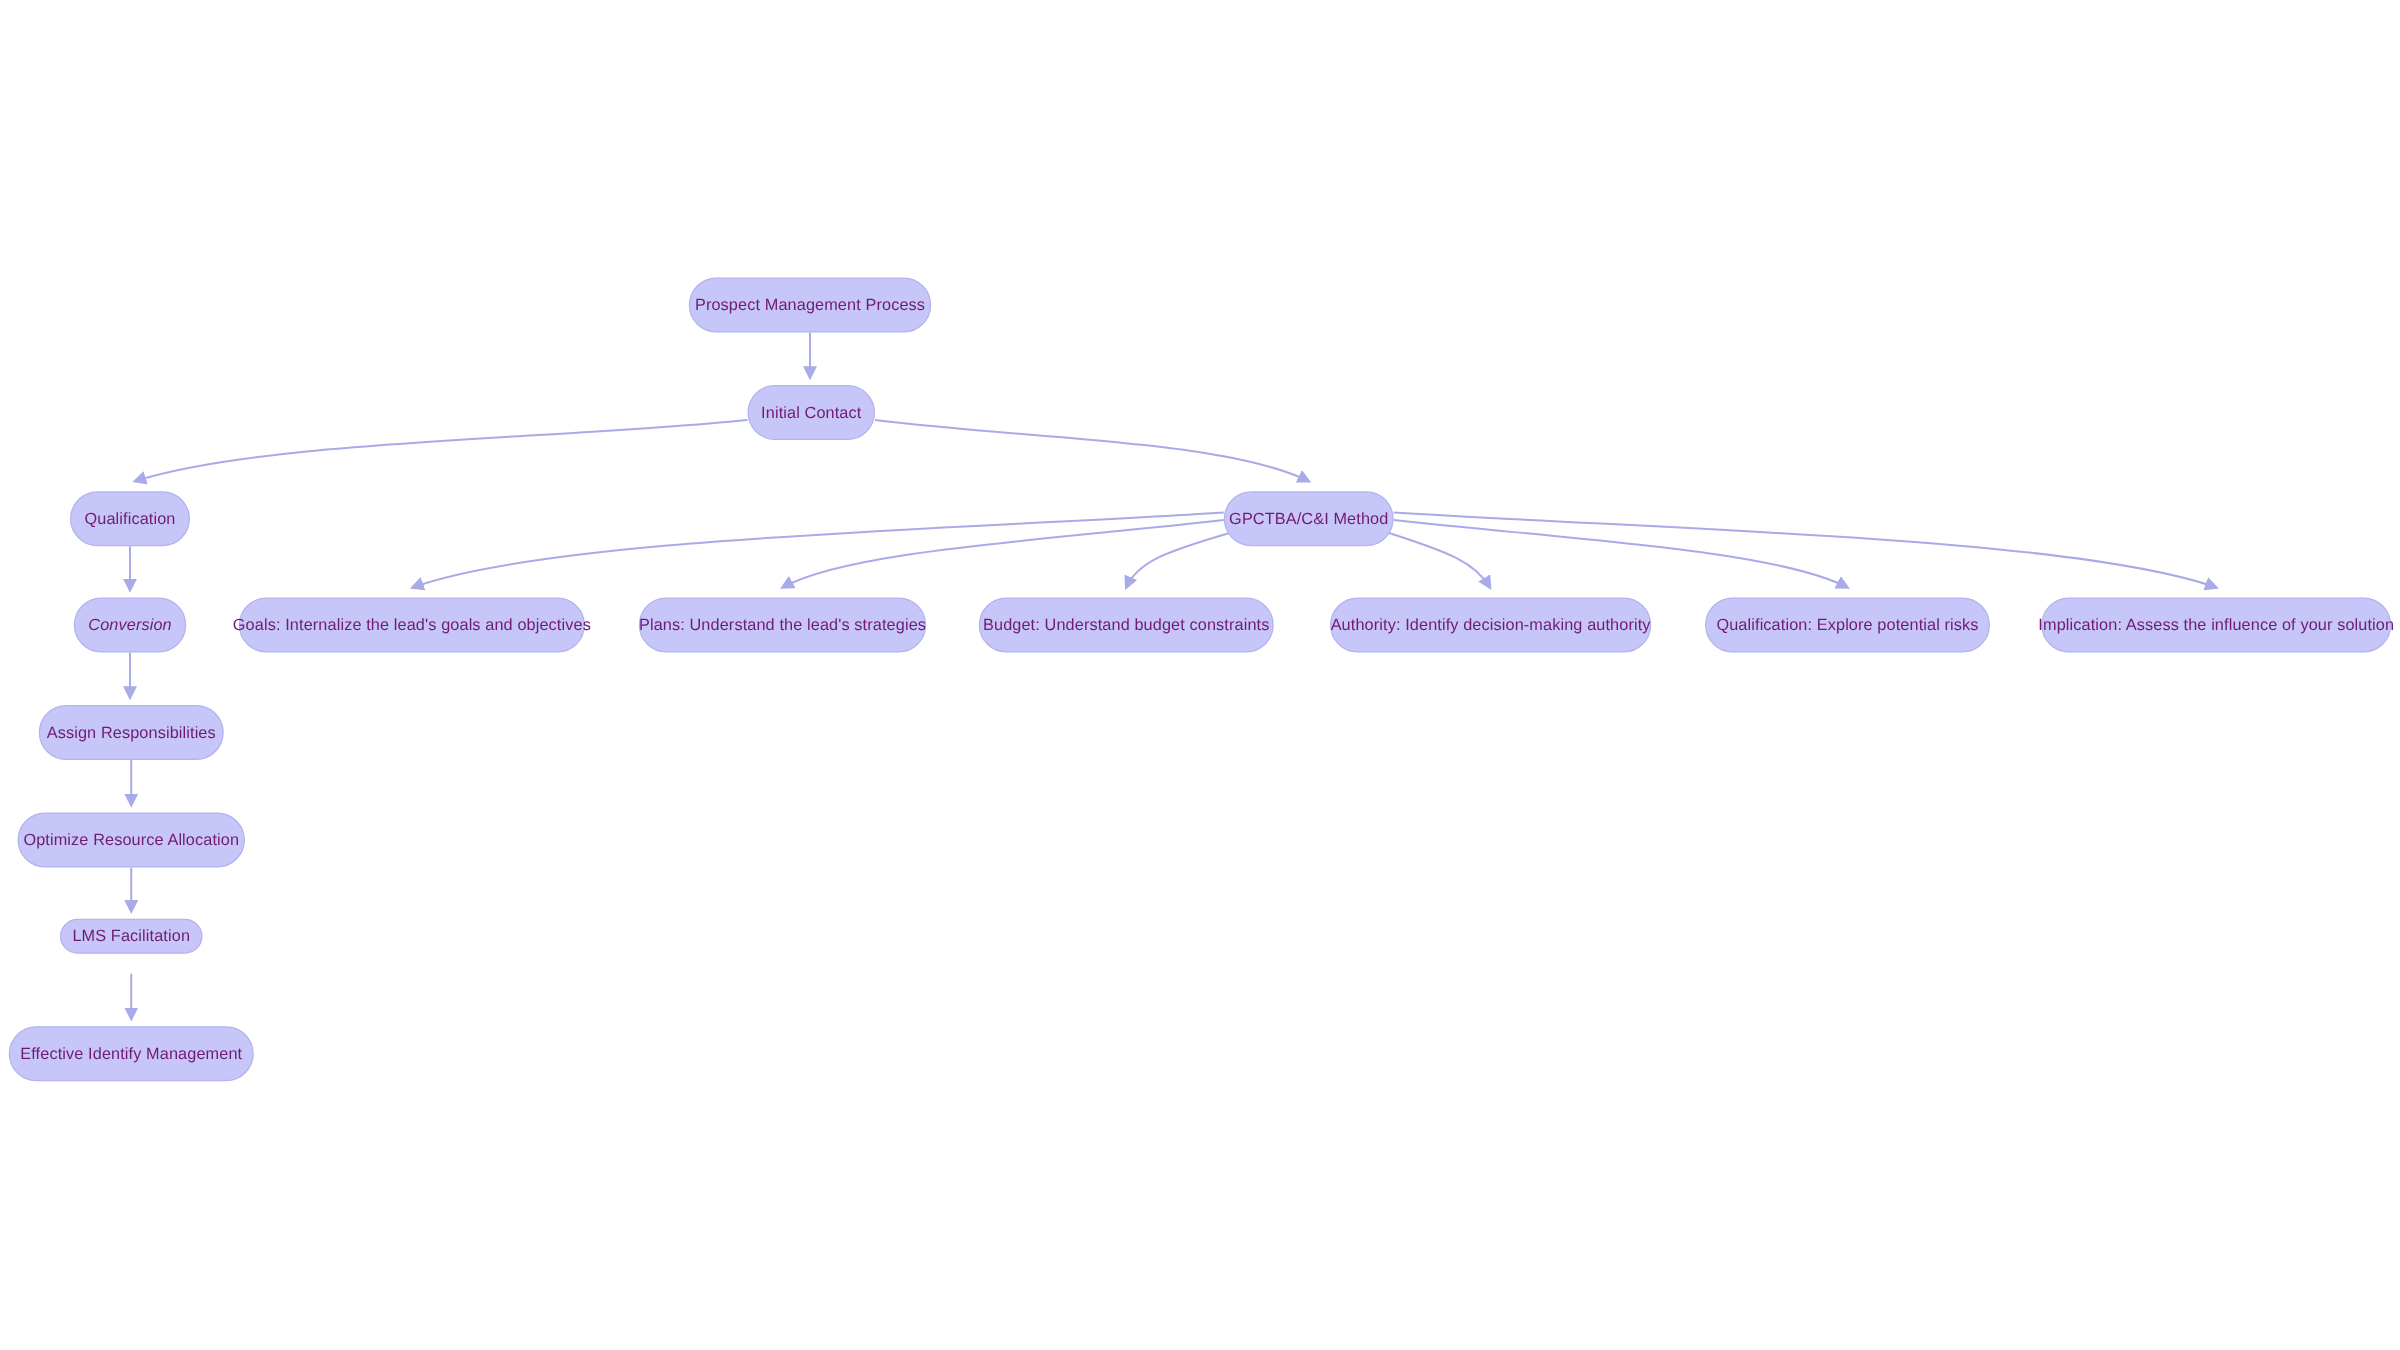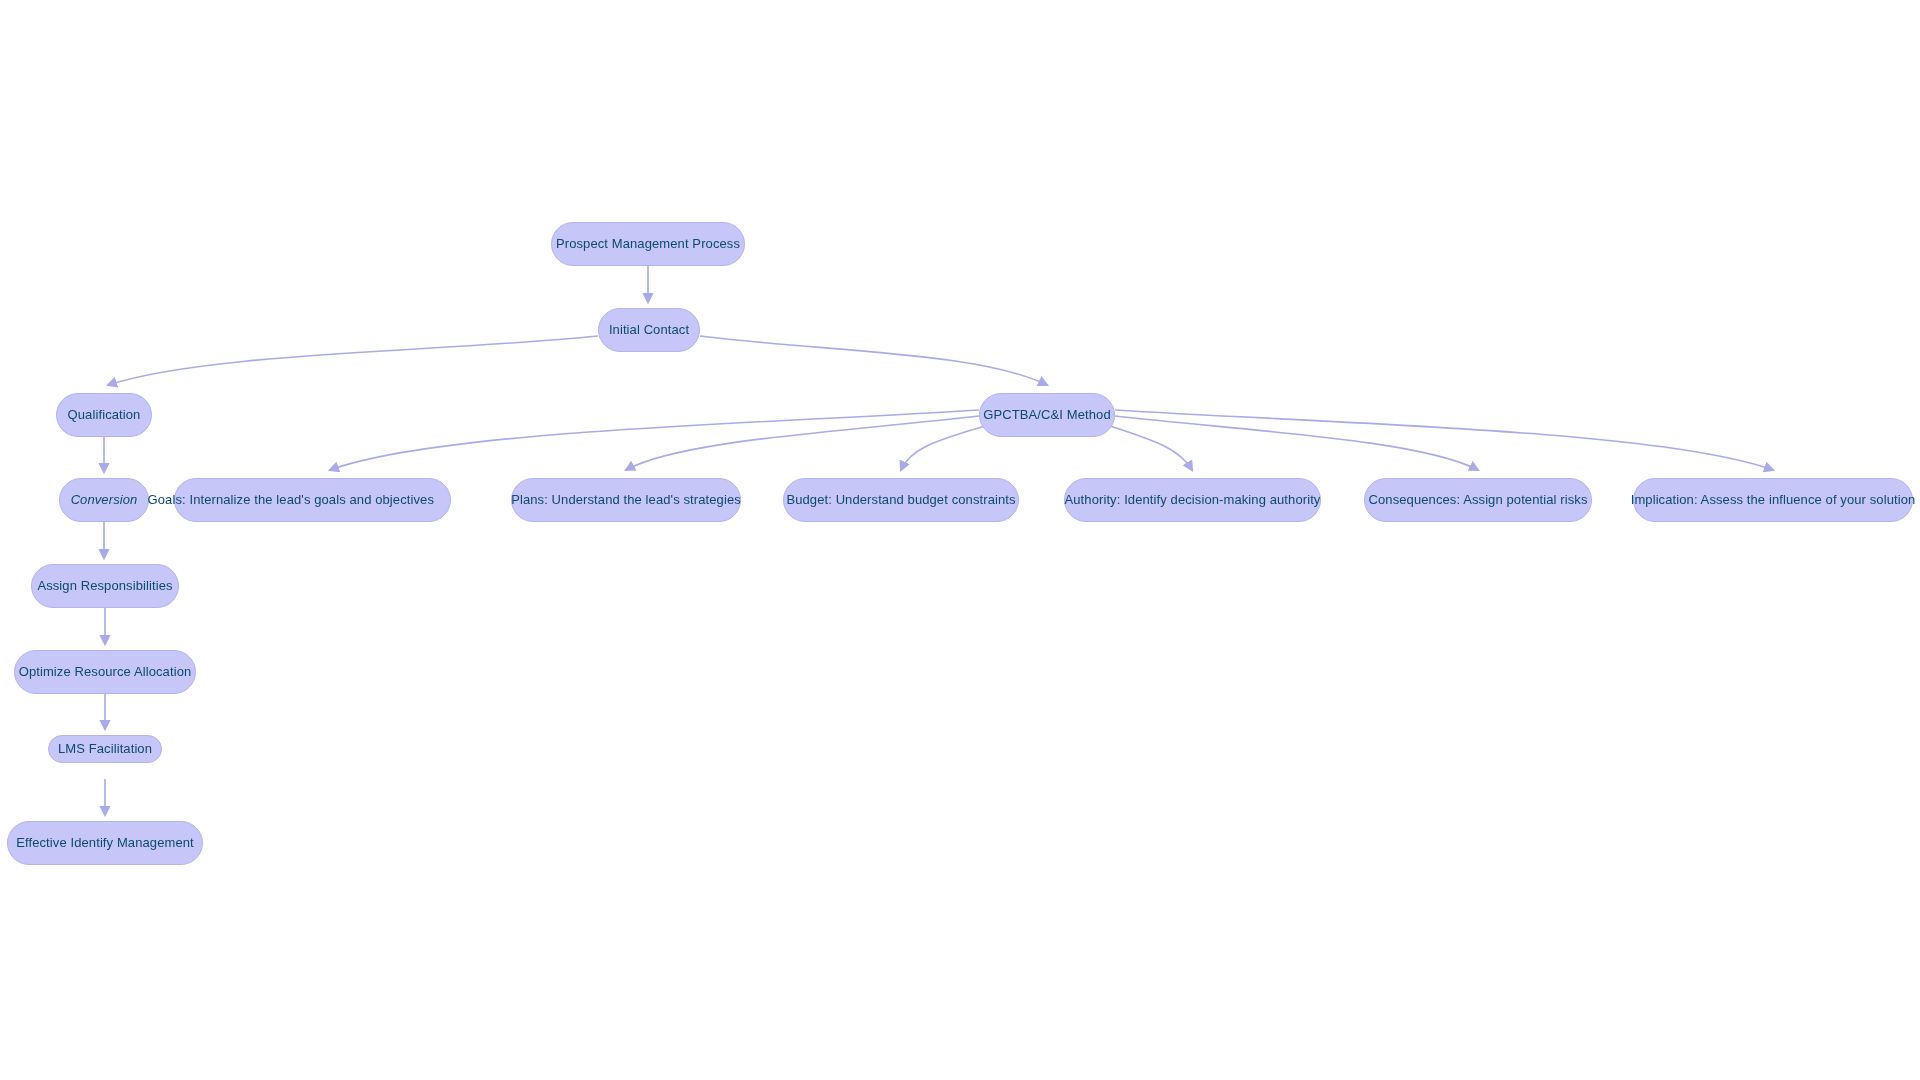--- a/index.html
+++ b/index.html
@@ -41,21 +41,21 @@
 
   .node {
     position: absolute;
     box-sizing: border-box;
     display: flex;
     align-items: center;
     justify-content: center;
     background: #c6c6f8;
     border: 1px solid #b2b3ef;
     border-radius: 999px;
-    color: #0c4a6e;
+    color: #701a75;
     font-family: "Liberation Sans", sans-serif;
     font-size: 13px;
     font-weight: 400;
     letter-spacing: 0.1px;
     line-height: 1.15;
     white-space: nowrap;
     padding: 0 16px;
     cursor: pointer;
     user-select: none;
   }
@@ -103,34 +103,34 @@
       </div>
       <div class="node" style="left: 56px; top: 393px; width: 96px; height: 44px;">
         <span class="node-label">Qualification</span>
       </div>
       <div class="node" style="left: 979px; top: 393px; width: 136px; height: 44px; justify-content: center;">
         <span class="node-label">GPCTBA/C&amp;I Method</span>
       </div>
       <div class="node" style="left: 59px; top: 478px; width: 90px; height: 44px; font-style: italic;">
         <span class="node-label">Conversion</span>
       </div>
-      <div class="node" style="left: 174px; top: 478px; width: 277px; height: 44px; justify-content: flex-end;">
+      <div class="node" style="left: 191px; top: 478px; width: 277px; height: 44px;">
         <span class="node-label">Goals: Internalize the lead's goals and objectives</span>
       </div>
       <div class="node" style="left: 511px; top: 478px; width: 230px; height: 44px; justify-content: center;">
         <span class="node-label">Plans: Understand the lead's strategies</span>
       </div>
       <div class="node" style="left: 783px; top: 478px; width: 236px; height: 44px;">
         <span class="node-label">Budget: Understand budget constraints</span>
       </div>
       <div class="node" style="left: 1064px; top: 478px; width: 257px; height: 44px;">
         <span class="node-label">Authority: Identify decision-making authority</span>
       </div>
       <div class="node" style="left: 1364px; top: 478px; width: 228px; height: 44px;">
-        <span class="node-label">Consequences: Assign potential risks</span>
+        <span class="node-label">Qualification: Explore potential risks</span>
       </div>
       <div class="node" style="left: 1633px; top: 478px; width: 280px; height: 44px;">
         <span class="node-label">Implication: Assess the influence of your solution</span>
       </div>
       <div class="node" style="left: 31px; top: 564px; width: 148px; height: 44px;">
         <span class="node-label">Assign Responsibilities</span>
       </div>
       <div class="node" style="left: 14px; top: 650px; width: 182px; height: 44px; justify-content: center;">
         <span class="node-label">Optimize Resource Allocation</span>
       </div>

